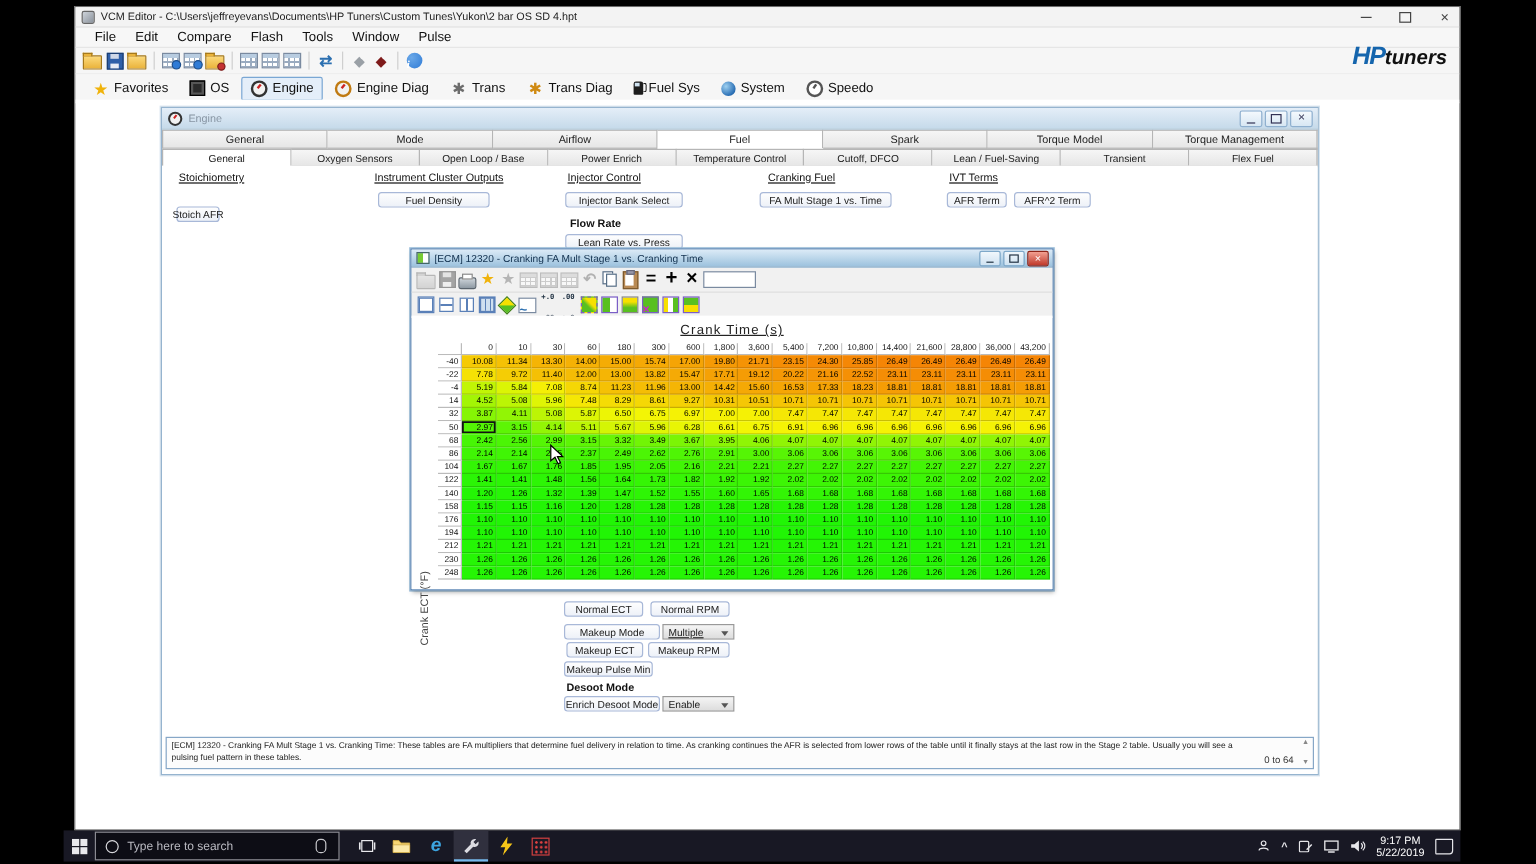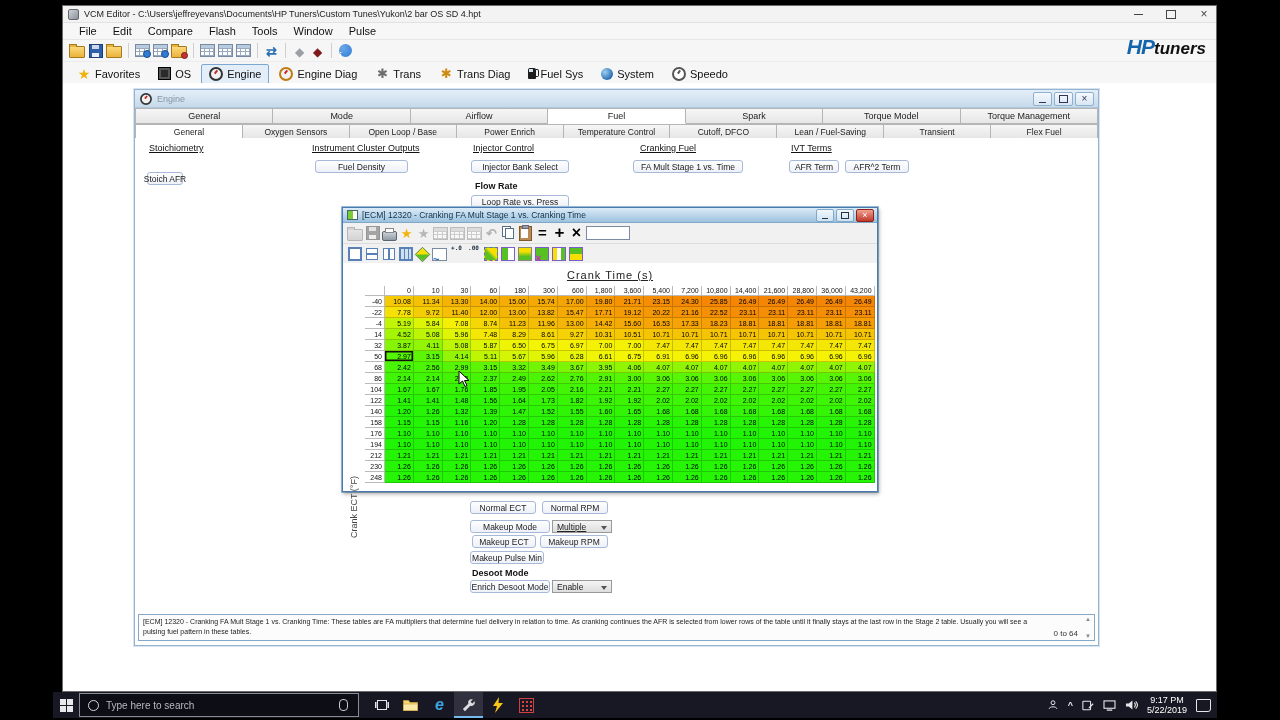--- a/index.html
+++ b/index.html
@@ -154,21 +154,21 @@
   .tc{box-sizing:border-box;font-size:7px;color:#000;display:flex;align-items:center;justify-content:flex-end;
     padding-right:2px;border-right:1px solid rgba(0,0,0,.18);border-bottom:1px solid rgba(0,0,0,.18);}
   .tc.hdr{background:#fff;color:#111;border-color:#bbb;}
   .tc.rowlbl{background:#fff;color:#111;border-color:#bbb;}
   .tc.sel{box-shadow:inset 0 0 0 1.5px #111;}
   
   .cursor{position:absolute;left:458px;top:370px;z-index:60;}
   
   .taskbar{position:absolute;left:53px;top:692px;width:1164px;height:26px;background:#181824;display:flex;align-items:stretch;}
   .tb-start{width:26px;display:flex;align-items:center;justify-content:center;}
-  .tb-search{width:280px;margin:1px 0;background:#0d0d15;border:1px solid #8a8a92;display:flex;align-items:center;box-sizing:border-box;justify-content:flex-end;}
+  .tb-search{width:204px;margin:1px 0;background:#0d0d15;border:1px solid #8a8a92;display:flex;align-items:center;box-sizing:border-box;justify-content:flex-end;}
   .tb-search-circle{width:9px;height:9px;border:1.5px solid #d8d8dc;border-radius:50%;margin:0 7px 0 8px;}
   .tb-search-text{font-size:10px;color:#b9b9c0;flex:1;}
   .tb-mic{width:7px;height:10px;border:1px solid #c8c8cc;border-radius:4px;margin-right:10px;position:relative;}
   .tb-icons{display:flex;margin-left:8px;}
   .tb-btn{width:29px;display:flex;align-items:center;justify-content:center;}
   .tb-btn.active{background:#30303e;box-shadow:inset 0 -2px 0 #76b9ed;}
   .tb-edge{font-size:16px;font-weight:bold;font-style:italic;color:#3ca4e0;line-height:16px;}
   .tb-grid{width:13px;height:13px;border:1px solid #d04040;background-image:radial-gradient(#e04040 1px, rgba(0,0,0,0) 1.2px);background-size:4px 4px;background-position:1px 1px;}
   .tray{margin-left:auto;display:flex;align-items:center;gap:9px;padding-right:6px;}
   .tray-ico{display:inline-flex;align-items:center;justify-content:center;color:#e6e6ea;}
@@ -322,21 +322,21 @@
 
       <div class="sec-h" style="left:14px;top:53px;">Stoichiometry</div>
       <div class="pbtn" style="left:12px;top:82px;width:36px;">Stoich AFR</div>
 
       <div class="sec-h" style="left:177px;top:53px;">Instrument Cluster Outputs</div>
       <div class="pbtn" style="left:180px;top:70px;width:93px;">Fuel Density</div>
 
       <div class="sec-h" style="left:338px;top:53px;">Injector Control</div>
       <div class="pbtn" style="left:336px;top:70px;width:98px;">Injector Bank Select</div>
       <div class="sec-h2" style="left:340px;top:91px;">Flow Rate</div>
-      <div class="pbtn" style="left:336px;top:105px;width:98px;">Loop Rate vs. Press</div>
+      <div class="pbtn" style="left:336px;top:105px;width:98px;">Lean Rate vs. Press</div>
 
       <div class="sec-h" style="left:505px;top:53px;">Cranking Fuel</div>
       <div class="pbtn" style="left:498px;top:70px;width:110px;">FA Mult Stage 1 vs. Time</div>
 
       <div class="sec-h" style="left:656px;top:53px;">IVT Terms</div>
       <div class="pbtn" style="left:654px;top:70px;width:50px;">AFR Term</div>
       <div class="pbtn" style="left:710px;top:70px;width:64px;">AFR^2 Term</div>
 
       <div class="pbtn" style="left:335px;top:411px;width:66px;">Normal ECT</div>
       <div class="pbtn" style="left:407px;top:411px;width:66px;">Normal RPM</div>

